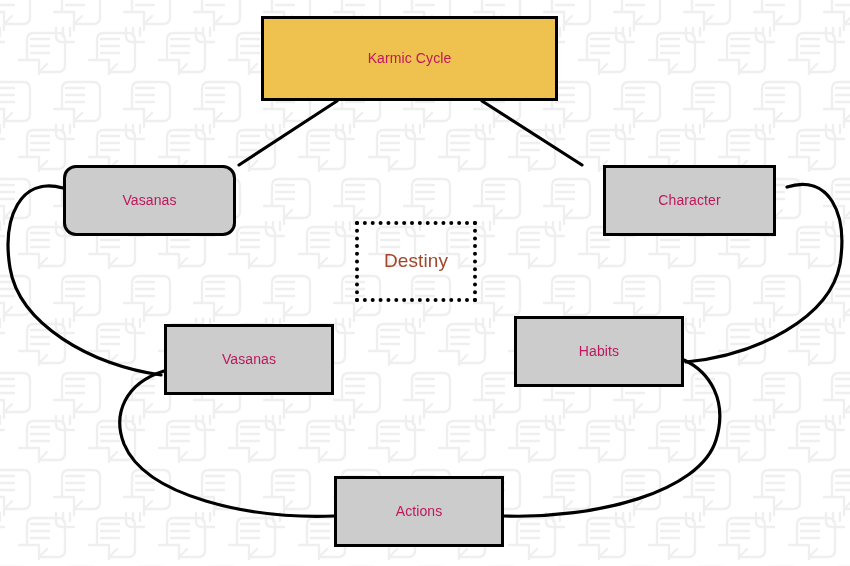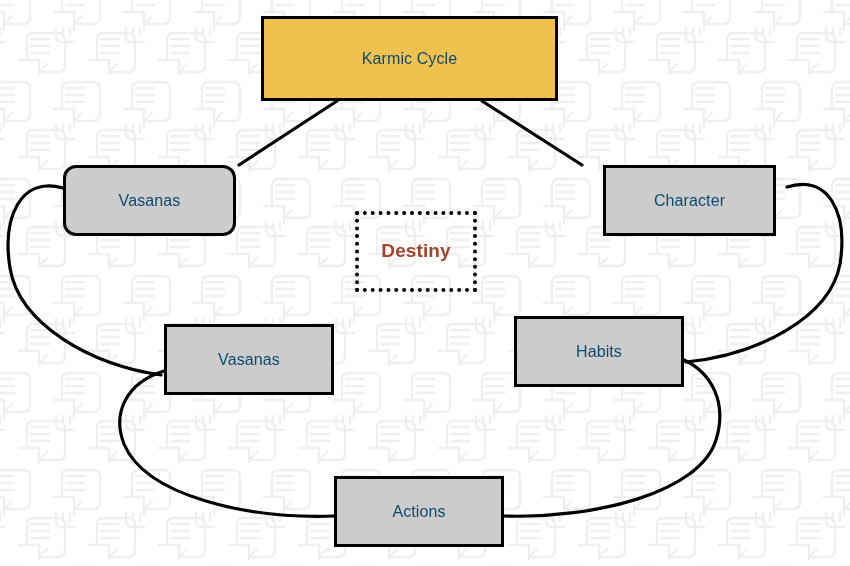--- a/index.html
+++ b/index.html
@@ -41,22 +41,22 @@
   }
   
   .node {
     position: absolute;
     z-index: 2;
     box-sizing: border-box;
     display: flex;
     align-items: center;
     justify-content: center;
     border: 3px solid #000000;
-    color: #0c4a6e;
-    font-size: 16px;
+    color: #be185d;
+    font-size: 14px;
     letter-spacing: 0.1px;
     line-height: 1.1;
     text-align: center;
     user-select: none;
   }
   .node.gray {
     background: #cccccc;
   }
   .node.accent {
     background: #efc14f;
@@ -124,21 +124,21 @@
   </div>
 
   <div class="node gray" id="node-vasanas" style="left:63px; top:165px; width:173px; height:71px;border-radius:13px;">
     <span class="node-label">Vasanas</span>
   </div>
 
   <div class="node gray" id="node-character" style="left:594px; top:165px; width:173px; height:71px;margin-left:9px;">
     <span class="node-label">Character</span>
   </div>
 
-  <div class="node dotted" id="node-destiny" style="left:355px; top:211px; width:122px; height:81px;font-weight:bold;">
+  <div class="node dotted" id="node-destiny" style="left:355px; top:221px; width:122px; height:81px;">
     <span class="node-label">Destiny</span>
   </div>
 
   <div class="node gray" id="node-thoughts" style="left:164px; top:324px; width:170px; height:71px;">
     <span class="node-label">Vasanas</span>
   </div>
 
   <div class="node gray" id="node-habits" style="left:514px; top:316px; width:170px; height:71px;">
     <span class="node-label">Habits</span>
   </div>

